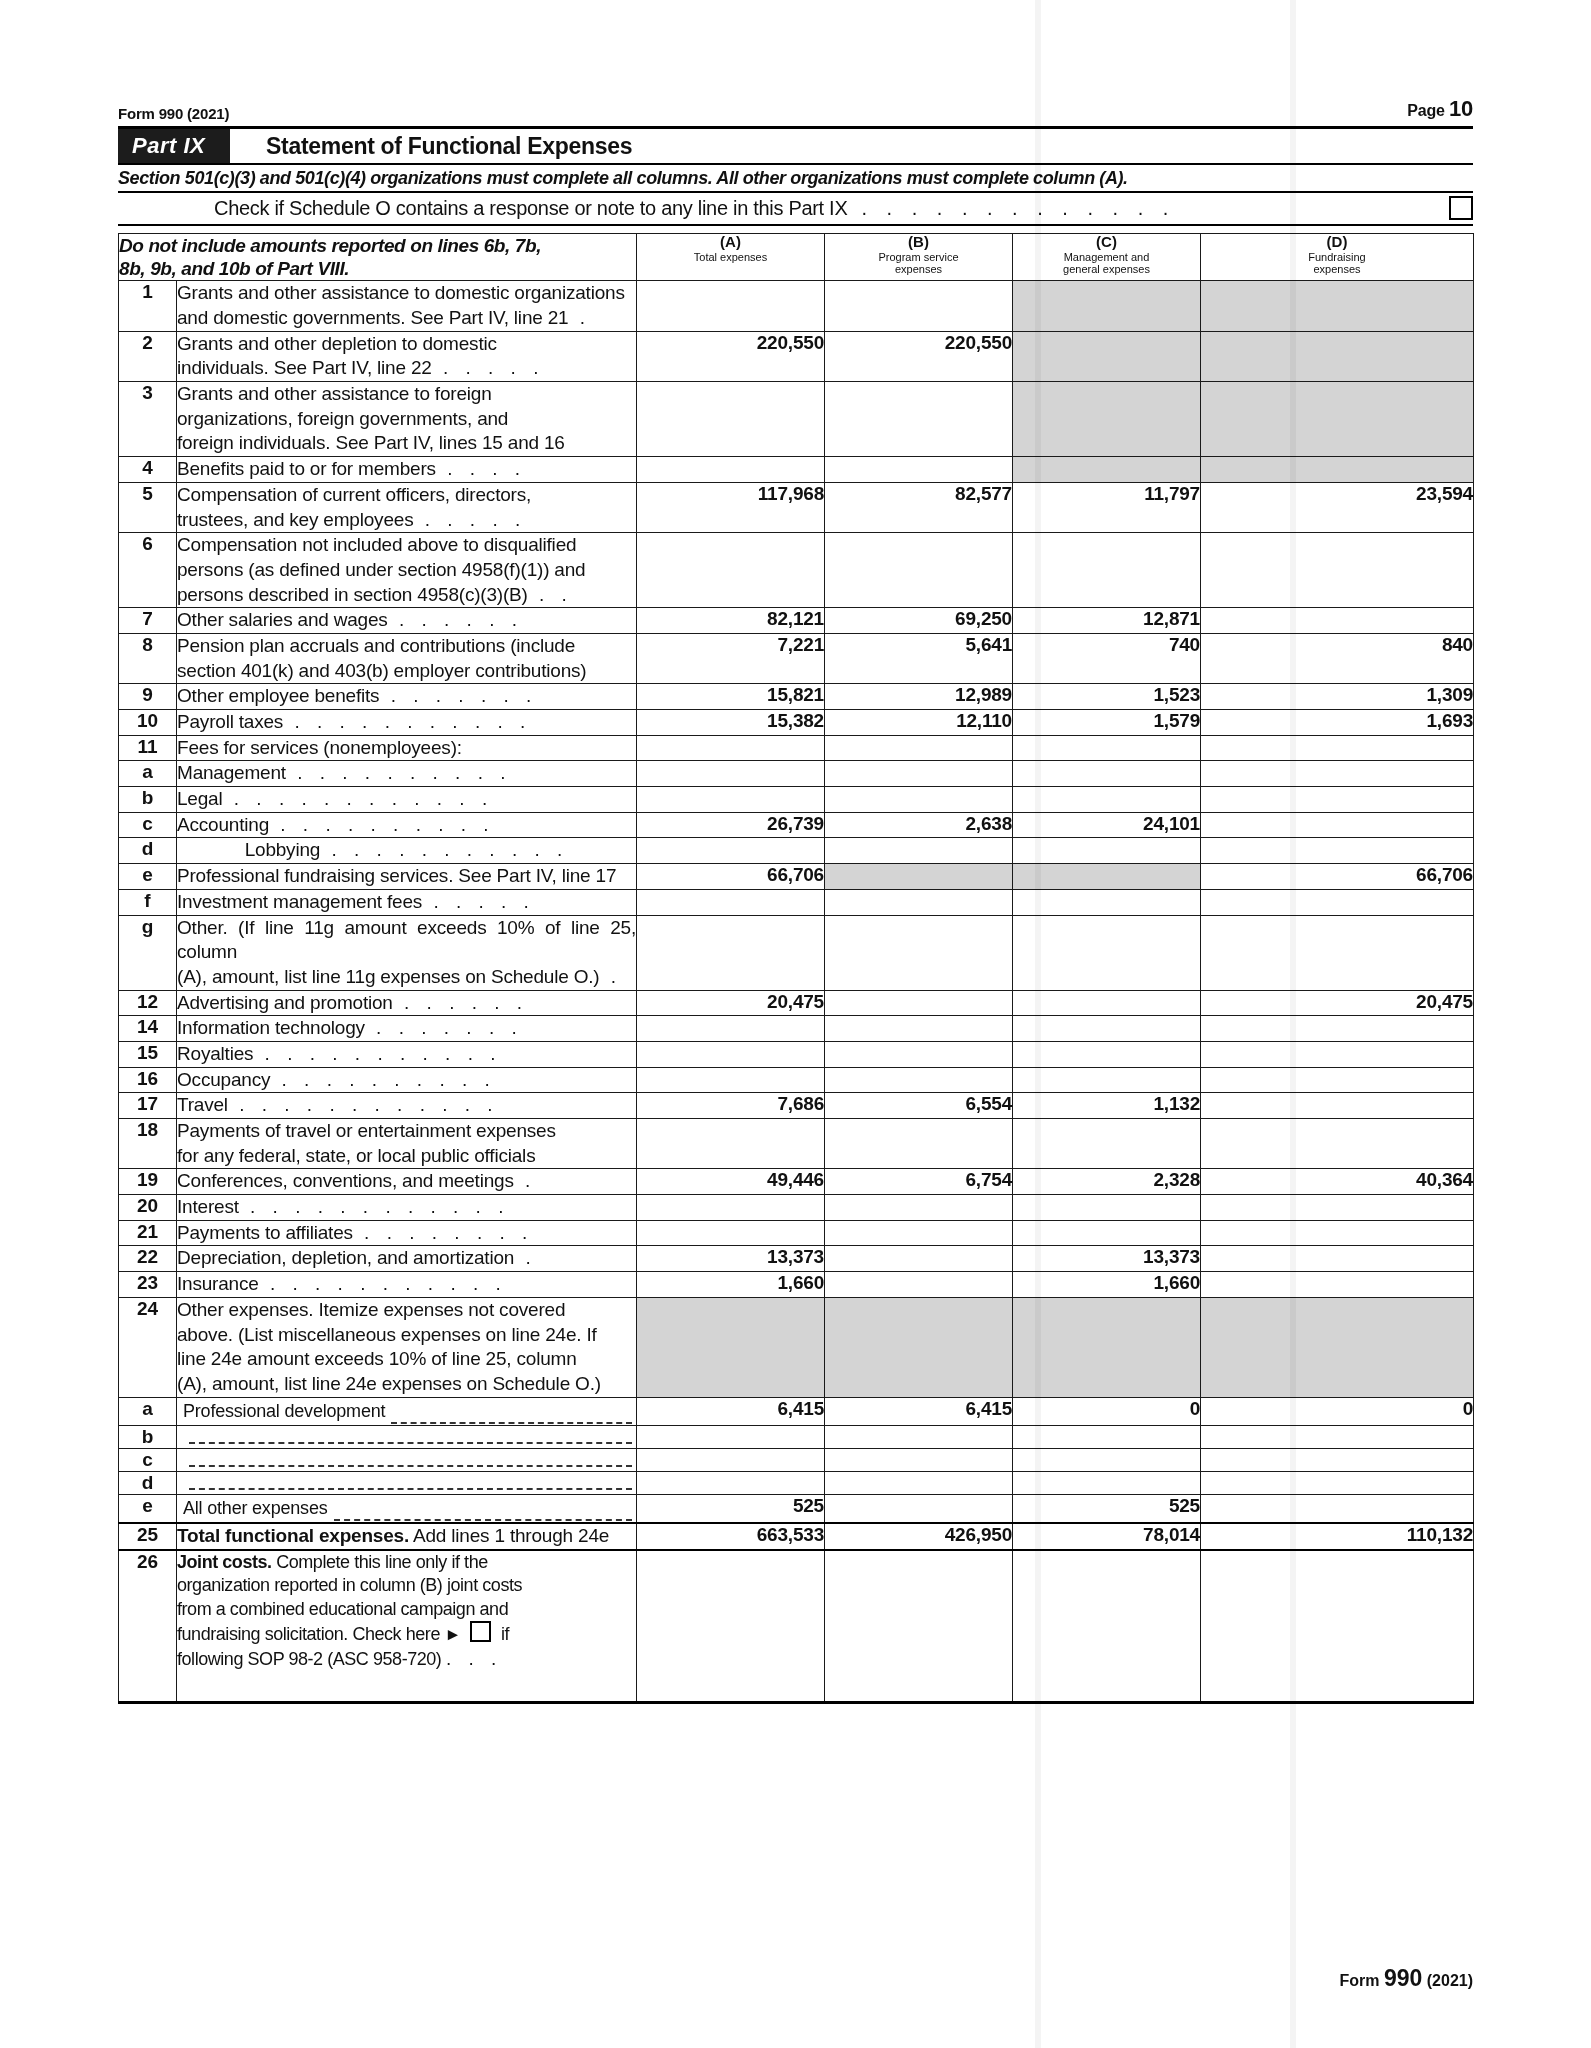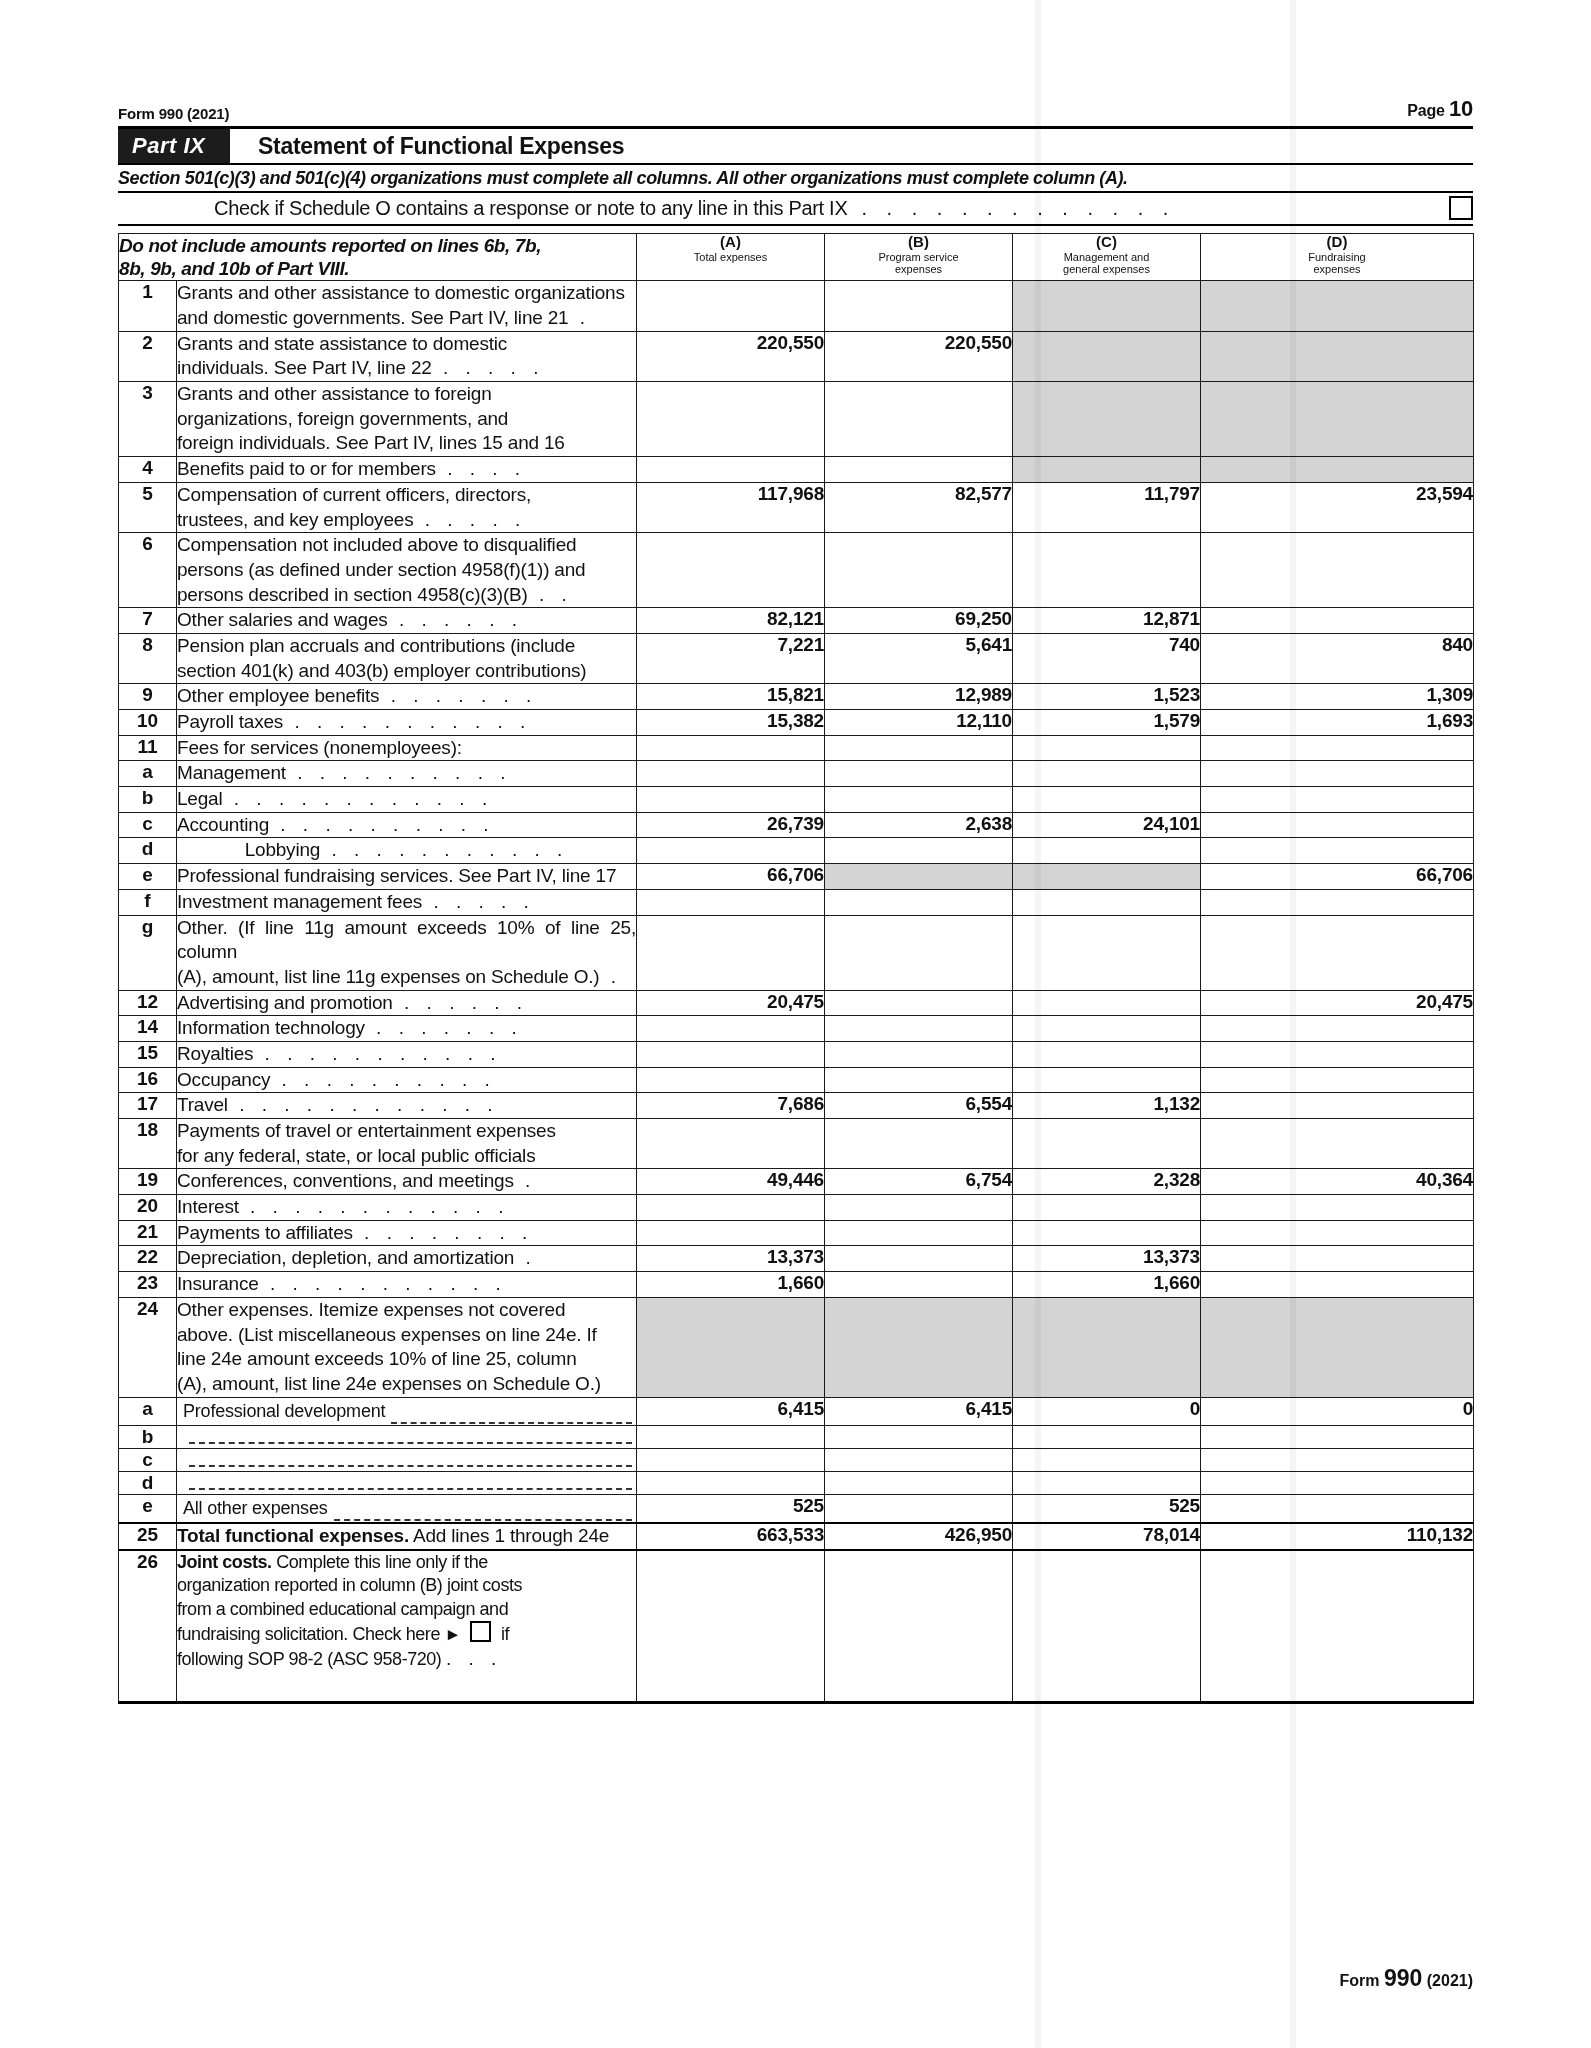--- a/index.html
+++ b/index.html
@@ -69,21 +69,21 @@
     display: flex;
     align-items: center;
     width: 112px;
     box-sizing: border-box;
   }
   .partbar .ptitle {
     font-weight: bold;
     font-size: 23px;
     display: flex;
     align-items: center;
-    padding-left: 28px;
+    padding-left: 36px;
     letter-spacing: -0.3px;
   }
 
   .subnote {
     font-style: italic;
     font-size: 18px;
     font-weight: bold;
     letter-spacing: -0.4px;
     padding: 3px 0 2px 0;
     border-bottom: 2px solid #000;
@@ -315,21 +315,21 @@
             <div style="text-align: left;">and domestic governments. See Part IV, line 21<span class="dotlead">  .</span></div>
           </td>
           <td class="val"></td>
           <td class="val"></td>
           <td class="val shade"></td>
           <td class="val shade"></td>
         </tr>
         <tr>
           <td class="numcell">2</td>
           <td class="desc just">
-            <div>Grants and state assistance to domestic</div>
+            <div>Grants and other depletion to domestic</div>
             <div style="text-align: left;">individuals. See Part IV, line 22<span class="dotlead">  . . . . .</span></div>
           </td>
           <td class="val">220,550</td>
           <td class="val">220,550</td>
           <td class="val shade"></td>
           <td class="val shade"></td>
         </tr>
         <tr>
           <td class="numcell">3</td>
           <td class="desc just">

